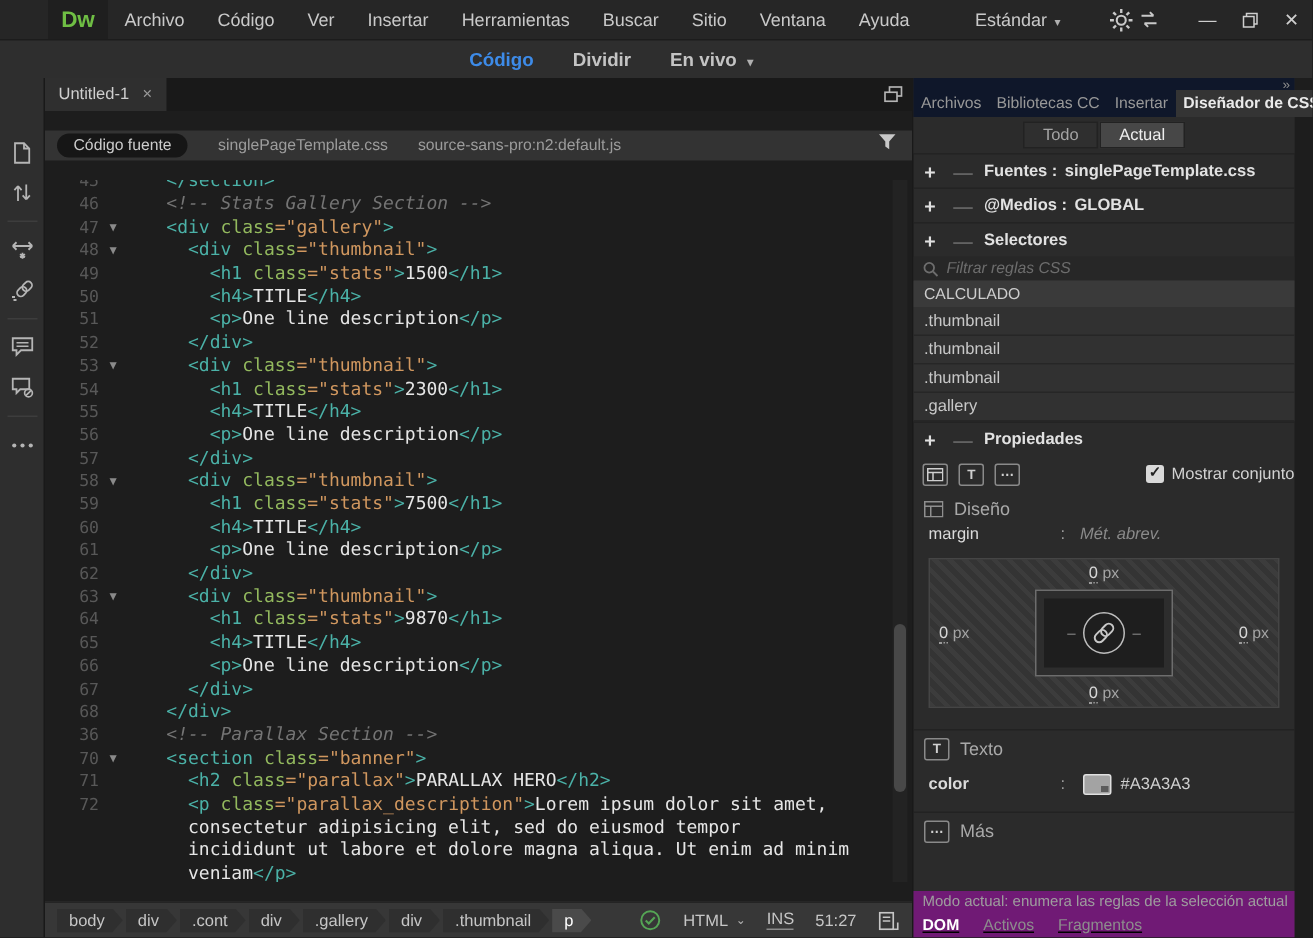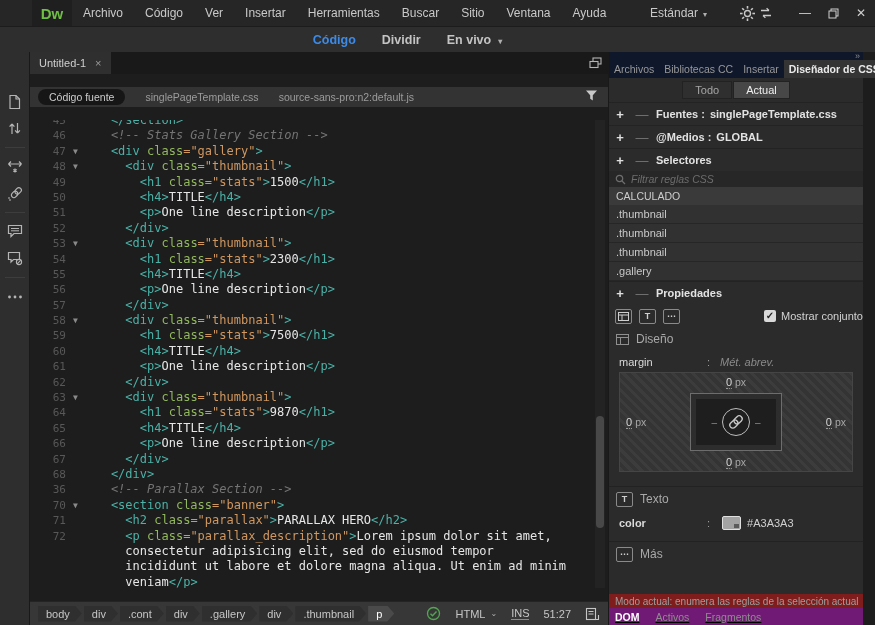--- a/index.html
+++ b/index.html
@@ -106,21 +106,21 @@
 
   .props-iconrow { height:24px; display:flex; align-items:center; padding-left:6px; gap:7px; flex:none; }
   .mini-ico { width:17px; height:15px; border:1px solid #8a8a8a; border-radius:2px; display:flex;
     align-items:center; justify-content:center; color:#cfcfcf; font-size:9px; font-weight:bold; }
   .showset { margin-left:auto; display:flex; align-items:center; gap:5px; padding-right:0; }
   .checkbox { width:12px; height:12px; background:#d9d9d9; border-radius:2px; color:#222;
     font-size:10px; line-height:12px; text-align:center; font-weight:bold; }
   .showset-label { color:#d2d2d2; font-size:11px; white-space:nowrap; }
 
   .sub-hdr { height:22px; display:flex; align-items:center; gap:7px; padding-left:7px; color:#a9a9a9; font-size:12px; flex:none; }
-  .margin-lblrow { height:18px; display:flex; align-items:flex-end; padding:0 10px; flex:none; }
+  .margin-lblrow { height:18px; display:flex; align-items:flex-start; padding:0 10px; flex:none; }
   .margin-lblrow .pname { color:#dadada; font-size:11px; width:88px; }
   .margin-lblrow .colon { color:#9a9a9a; margin-right:10px; }
   .margin-lblrow .shorthand { color:#8a8a8a; font-style:italic; font-size:11px; }
 
   .marginbox { margin:4px 10px 0 10px; height:100px; flex:none;
     background:repeating-linear-gradient(45deg,#3c3c3c 0 3px,#343434 3px 7px);
     border:1px solid #454545; position:relative; display:flex; align-items:center; justify-content:center; }
   .mval { color:#d6d6d6; font-size:11px; white-space:nowrap; }
   .mval .n { border-bottom:1px dotted #9a9a9a; }
   .mval .u { color:#a5a5a5; margin-left:3px; font-size:10.5px; }
@@ -134,21 +134,21 @@
   .chainbtn { width:28px; height:28px; border:1px solid #bdbdbd; border-radius:50%; display:flex; align-items:center; justify-content:center; }
 
   .panel-sep { height:1px; background:#222222; flex:none; }
   .color-row { height:24px; display:flex; align-items:center; padding:0 10px; gap:6px; flex:none; }
   .color-row .pname { color:#dadada; font-size:11px; width:82px; font-weight:bold; }
   .color-row .colon { color:#9a9a9a; margin-right:6px; }
   .swatch { width:19px; height:14px; background:#a3a3a3; border:1px solid #e0e0e0; border-radius:2px; position:relative; }
   .swatch::after { content:""; position:absolute; right:1px; bottom:1px; width:5px; height:4px; background:#5b5b5b; }
   .color-hex { color:#cfcfcf; font-size:11px; }
 
-  .mode-status { height:14px; background:#7f1d1d; display:flex; align-items:center; padding-left:6px; flex:none; }
+  .mode-status { height:14px; background:#701a75; display:flex; align-items:center; padding-left:6px; flex:none; }
   .mode-status span { color:#9e9e9e; font-size:10px; white-space:nowrap; }
   .panel-bottombar { height:17px; background:#701a75; display:flex; align-items:center; padding:0 6px; gap:16px; flex:none;text-decoration:underline; }
   .btab { font-size:10.5px; color:#8d8d8d; }
   .btab.active { color:#ffffff; font-weight:bold; }
   .bb-menu { margin-left:auto; }
   .hamburger.small { width:11px; height:8px; }
 
   .spacer { flex:none; }
   .grow { flex:1; }
 </style>

